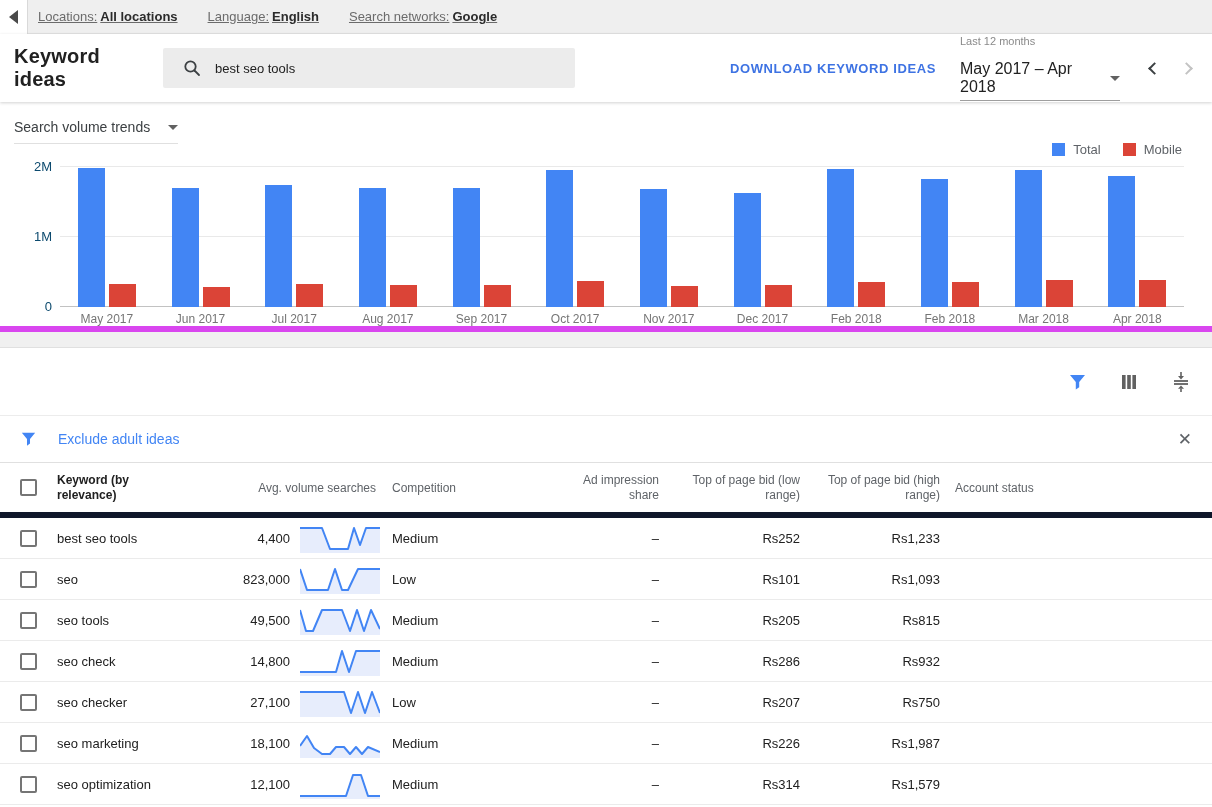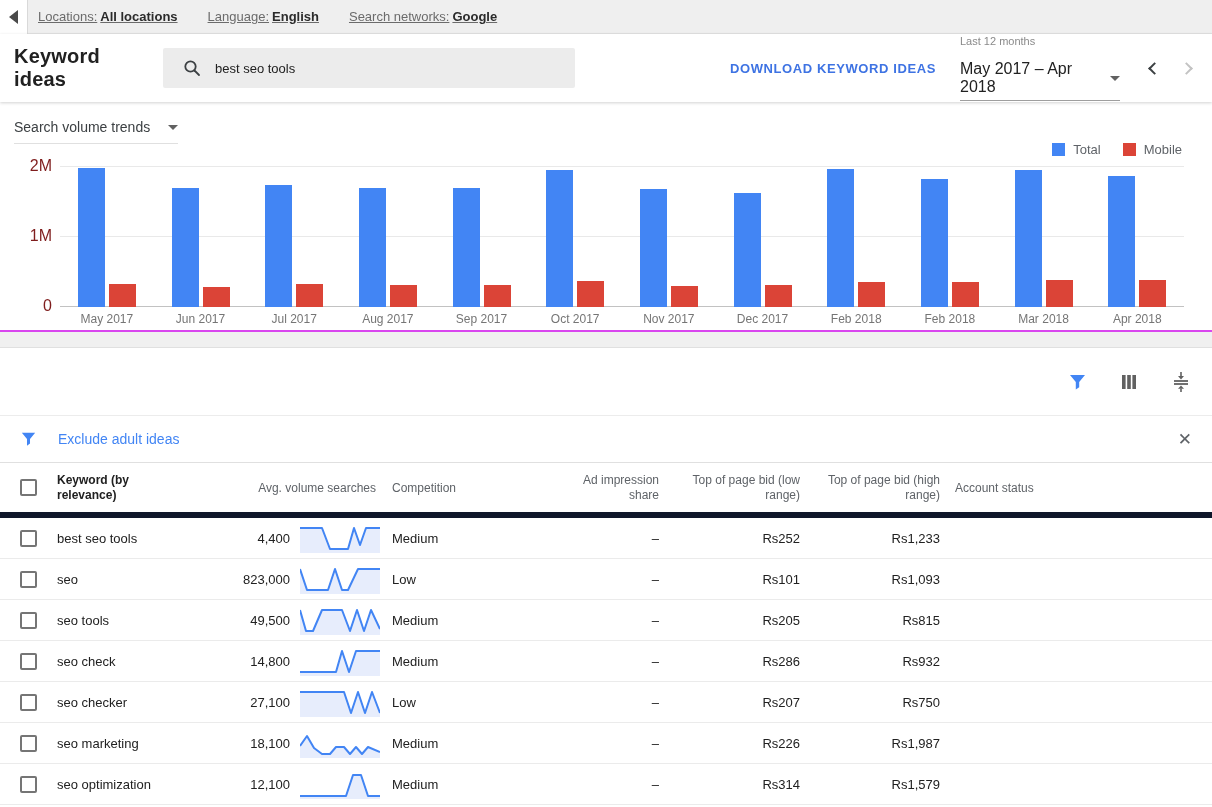--- a/index.html
+++ b/index.html
@@ -36,32 +36,32 @@
   .date-value { font-size:16px; color:#212121; }
   .caret-down { width:0; height:0; border-left:5px solid transparent; border-right:5px solid transparent;
     border-top:5px solid #616161; margin-left:8px; }
   .chev-btn { width:24px; height:24px; display:flex; align-items:center; justify-content:center;
     cursor:pointer; margin-left:8px; }
   .chev { width:9px; height:9px; border-left:2px solid #3c4043; border-bottom:2px solid #3c4043; }
   .chev.left  { transform:rotate(45deg); }
   .chev.right { transform:rotate(225deg); border-color:#c3c3c3; }
 
   
-  .chart-card { height:230px; background:#fff; border-bottom:2px solid #d946ef;
+  .chart-card { height:230px; background:#fff; border-bottom:6px solid #d946ef;
     position:relative; padding:16px 14px 0 14px; }
   .trends-toggle { display:inline-flex; align-items:center; gap:10px; font-size:14px; color:#3c4043;
     padding-bottom:8px; border-bottom:1px solid #e0e0e0; min-width:148px; cursor:pointer; }
   .legend { position:absolute; top:40px; right:30px; display:flex; gap:22px; font-size:13px; color:#5f6368; }
   .legend-item { display:flex; align-items:center; gap:8px; }
   .legend-swatch { width:13px; height:13px; }
   .plot-wrap { position:relative; margin-left:46px; margin-right:14px; margin-top:13px; height:150px; }
   .gridline { position:absolute; left:0; right:0; height:1px; background:#e9e9e9; }
   .gridline.zero { background:#c2c2c2; }
   .ytick { position:absolute; right:calc(100% + 8px); transform:translateY(-50%);
-    font-size:16px; color:#7f1d1d; white-space:nowrap; }
+    font-size:13px; color:#0c4a6e; white-space:nowrap; }
   .bars-row { position:absolute; inset:0; display:flex; }
   .bar-group { flex:1; display:flex; align-items:flex-end; justify-content:center; gap:4px; }
   .bar { width:27px; }
   .xlabels { display:flex; margin-left:46px; margin-right:14px; margin-top:5px; }
   .xlabel { flex:1; text-align:center; font-size:12px; color:#757575; }
 
   .card-gap { height:16px; background:#f0f0f0; border-bottom:1px solid #e0e0e0; }
 
   
   .toolbar { height:68px; background:#fff; border-bottom:1px solid #ececec;

